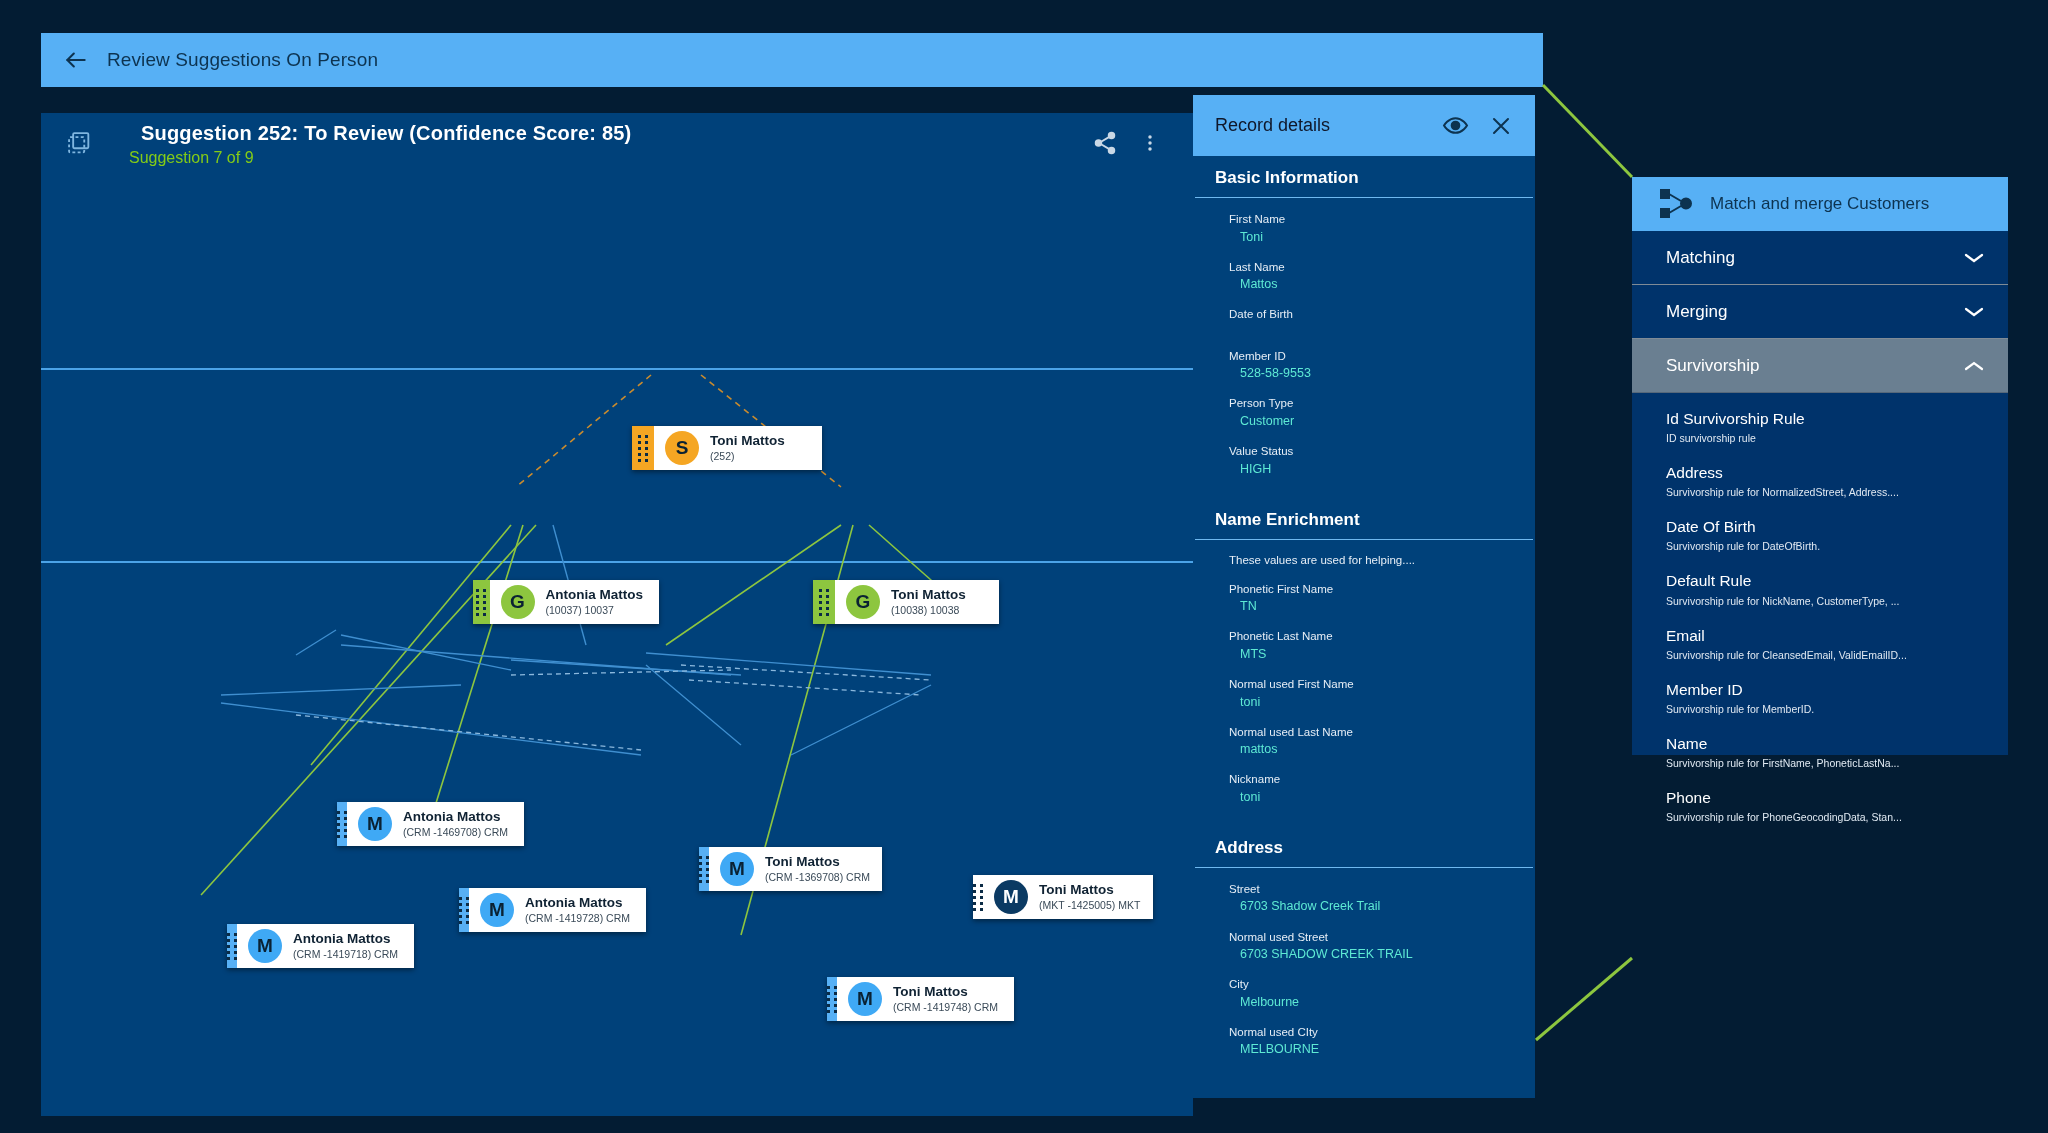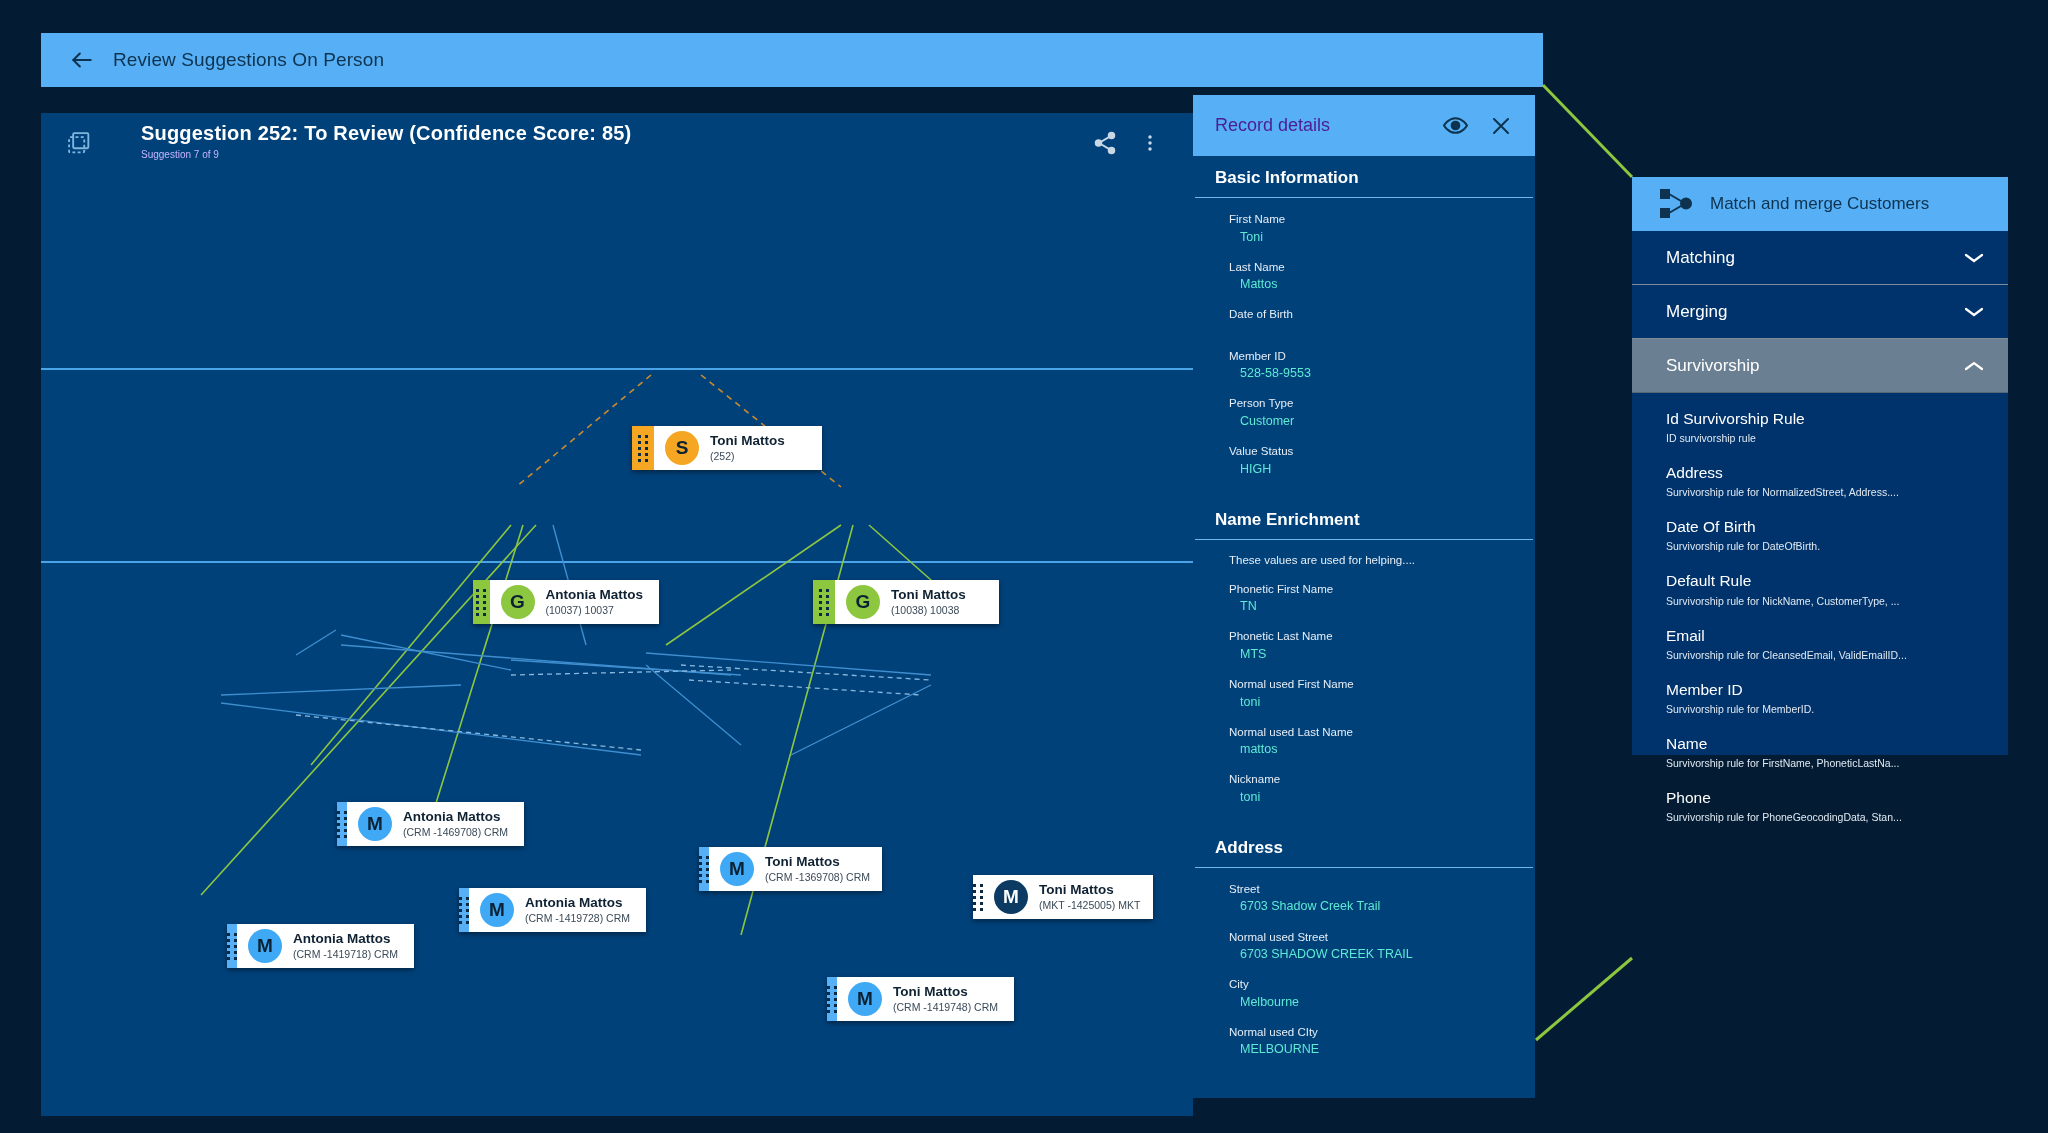--- a/index.html
+++ b/index.html
@@ -8,40 +8,40 @@
     background: #031c33;
     font-family: "Liberation Sans", sans-serif;
     overflow: hidden;
   }
   #stage { position: relative; width: 2048px; height: 1133px; background: #031c33; }
 
   
   .appbar {
     position: absolute; left: 41px; top: 33px; width: 1502px; height: 54px;
     background: #57b0f5; display: flex; align-items: center; gap: 18px;
-    padding-left: 28px;
+    padding-left: 22px;
   }
   .appbar .back { width: 26px; height: 26px; flex: 0 0 26px; cursor: pointer; }
   .appbar .title { color: #0d3350; font-size: 19px; letter-spacing: .1px; }
 
   
   .card {
     position: absolute; left: 41px; top: 95px; width: 1152px; height: 1003px;
     background: #00417a;
     margin-top: 18px;
   }
   .card-head { position: relative; height: 62px; }
   .card-head .doc-icon { position: absolute; left: 24px; top: 16px; width: 28px; height: 28px; }
   .card-head .h-title {
     position: absolute; left: 100px; top: 9px;
     color: #ffffff; font-size: 20px; font-weight: bold; letter-spacing: .2px;
   }
   .card-head .h-sub {
-    position: absolute; left: 100px; top: 36px;
-    color: #c4b5fd; font-size: 10px;
+    position: absolute; left: 88px; top: 36px;
+    color: #84cc16; font-size: 16px;
   }
   .card-head .share-icon { position: absolute; right: 75px; top: 17px; width: 26px; height: 26px; cursor: pointer; }
   .card-head .kebab { position: absolute; right: 32px; top: 16px; width: 22px; height: 28px; cursor: pointer; }
 
   .canvas {
     position: absolute; left: 0; top: 62px; width: 1152px; height: 941px;
     background: #00417a; overflow: hidden;
   }
   .band-line { position: absolute; left: 0; width: 1152px; height: 2px; background: #4ba3e8; }
 
@@ -66,21 +66,21 @@
 
   
   .rdpanel {
     position: absolute; left: 1193px; top: 95px; width: 342px; height: 1003px;
     background: #00417a; overflow: hidden;
   }
   .rdpanel .rd-head {
     height: 61px; background: #57b0f5; display: flex; align-items: center;
     padding: 0 22px 0 22px;
   }
-  .rdpanel .rd-head .rd-title { color: #4c1d95; font-size: 18px; flex: 1; }
+  .rdpanel .rd-head .rd-title { color: #0f172a; font-size: 18px; flex: 1; }
   .rdpanel .rd-head .eye { width: 27px; height: 27px; margin-right: 20px; cursor: pointer; }
   .rdpanel .rd-head .xclose { width: 24px; height: 24px; cursor: pointer; }
 
   .sec-title {
     color: #ffffff; font-size: 17px; font-weight: bold;
     padding: 12px 0 9px 22px;
   }
   .sec-rule { height: 1px; background: #6fb8ef; margin: 0 0 0 2px; width: 338px; }
   .fields { padding: 14px 0 6px 36px; }
   .fld { margin-bottom: 14px; }

